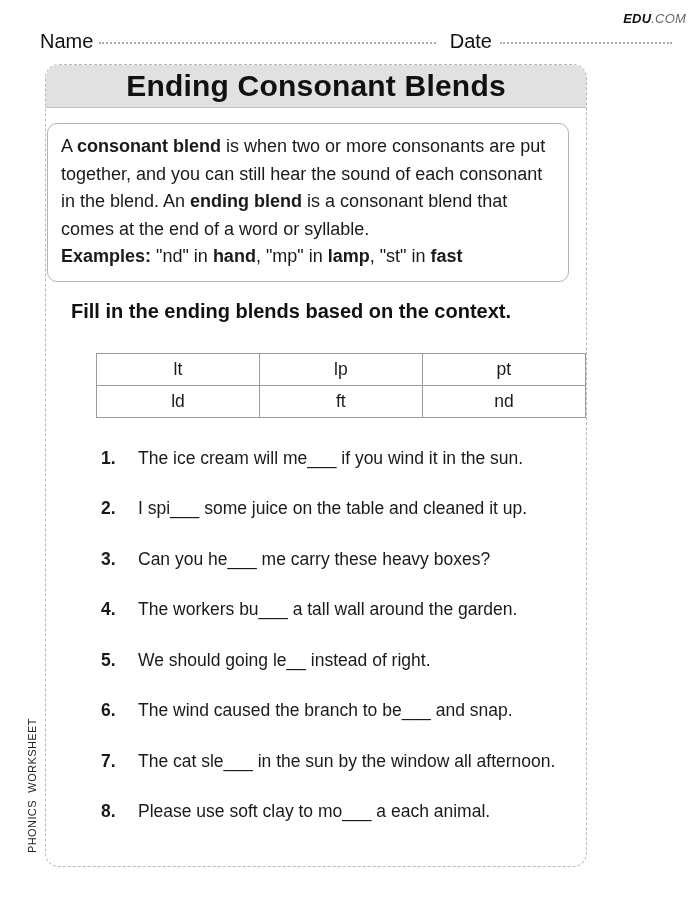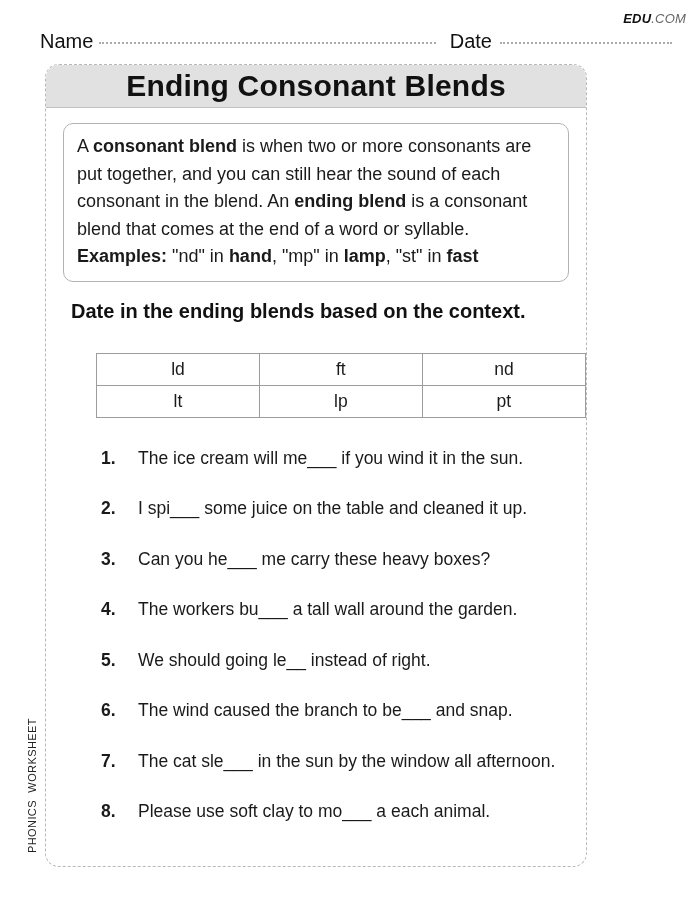--- a/index.html
+++ b/index.html
@@ -65,21 +65,21 @@
   }
   .sheet-title {
     font-size: 30px;
     font-weight: 700;
     color: #111;
     letter-spacing: 0.2px;
   }
 
   
   .defbox {
-    margin: 15px 17px 0 17px;
+    margin: 15px 17px 0 1px;
     border: 1px solid #b3b3b3;
     border-radius: 10px;
     padding: 9px 13px 10px 13px;
     font-size: 18px;
     line-height: 27.5px;
     color: #1a1a1a;
   }
 
   
   .prompt {
@@ -151,34 +151,34 @@
 <div class="sheet">
 
   <div class="sheet-header">
     <span class="sheet-title">Ending Consonant Blends</span>
   </div>
 
   <div class="defbox">
     <p><span>A </span><span style="font-weight: 700;">consonant blend</span><span> is when two or more consonants are put together, and you can still hear the sound of each consonant in the blend. An </span><span style="font-weight: 700;">ending blend</span><span> is a consonant blend that comes at the end of a word or syllable.</span><br><span style="font-weight: 700;">Examples:</span><span> "nd" in </span><span style="font-weight: 700;">hand</span><span>, "mp" in </span><span style="font-weight: 700;">lamp</span><span>, "st" in </span><span style="font-weight: 700;">fast</span></p>
   </div>
 
-  <div class="prompt">Date in the ending blends based on the context.</div>
+  <div class="prompt">Fill in the ending blends based on the context.</div>
 
   <table class="blends-table">
     <tbody>
+      <tr>
+        <td>lt</td>
+        <td>lp</td>
+        <td>pt</td>
+      </tr>
       <tr>
         <td>ld</td>
         <td>ft</td>
         <td>nd</td>
       </tr>
-      <tr>
-        <td>lt</td>
-        <td>lp</td>
-        <td>pt</td>
-      </tr>
     </tbody>
   </table>
 
   <div class="sentences">
     <div class="sentence">
       <span class="s-num">1.</span>
       <span class="s-text">The ice cream will me___ if you wind it in the sun.</span>
     </div>
     <div class="sentence">
       <span class="s-num">2.</span>

